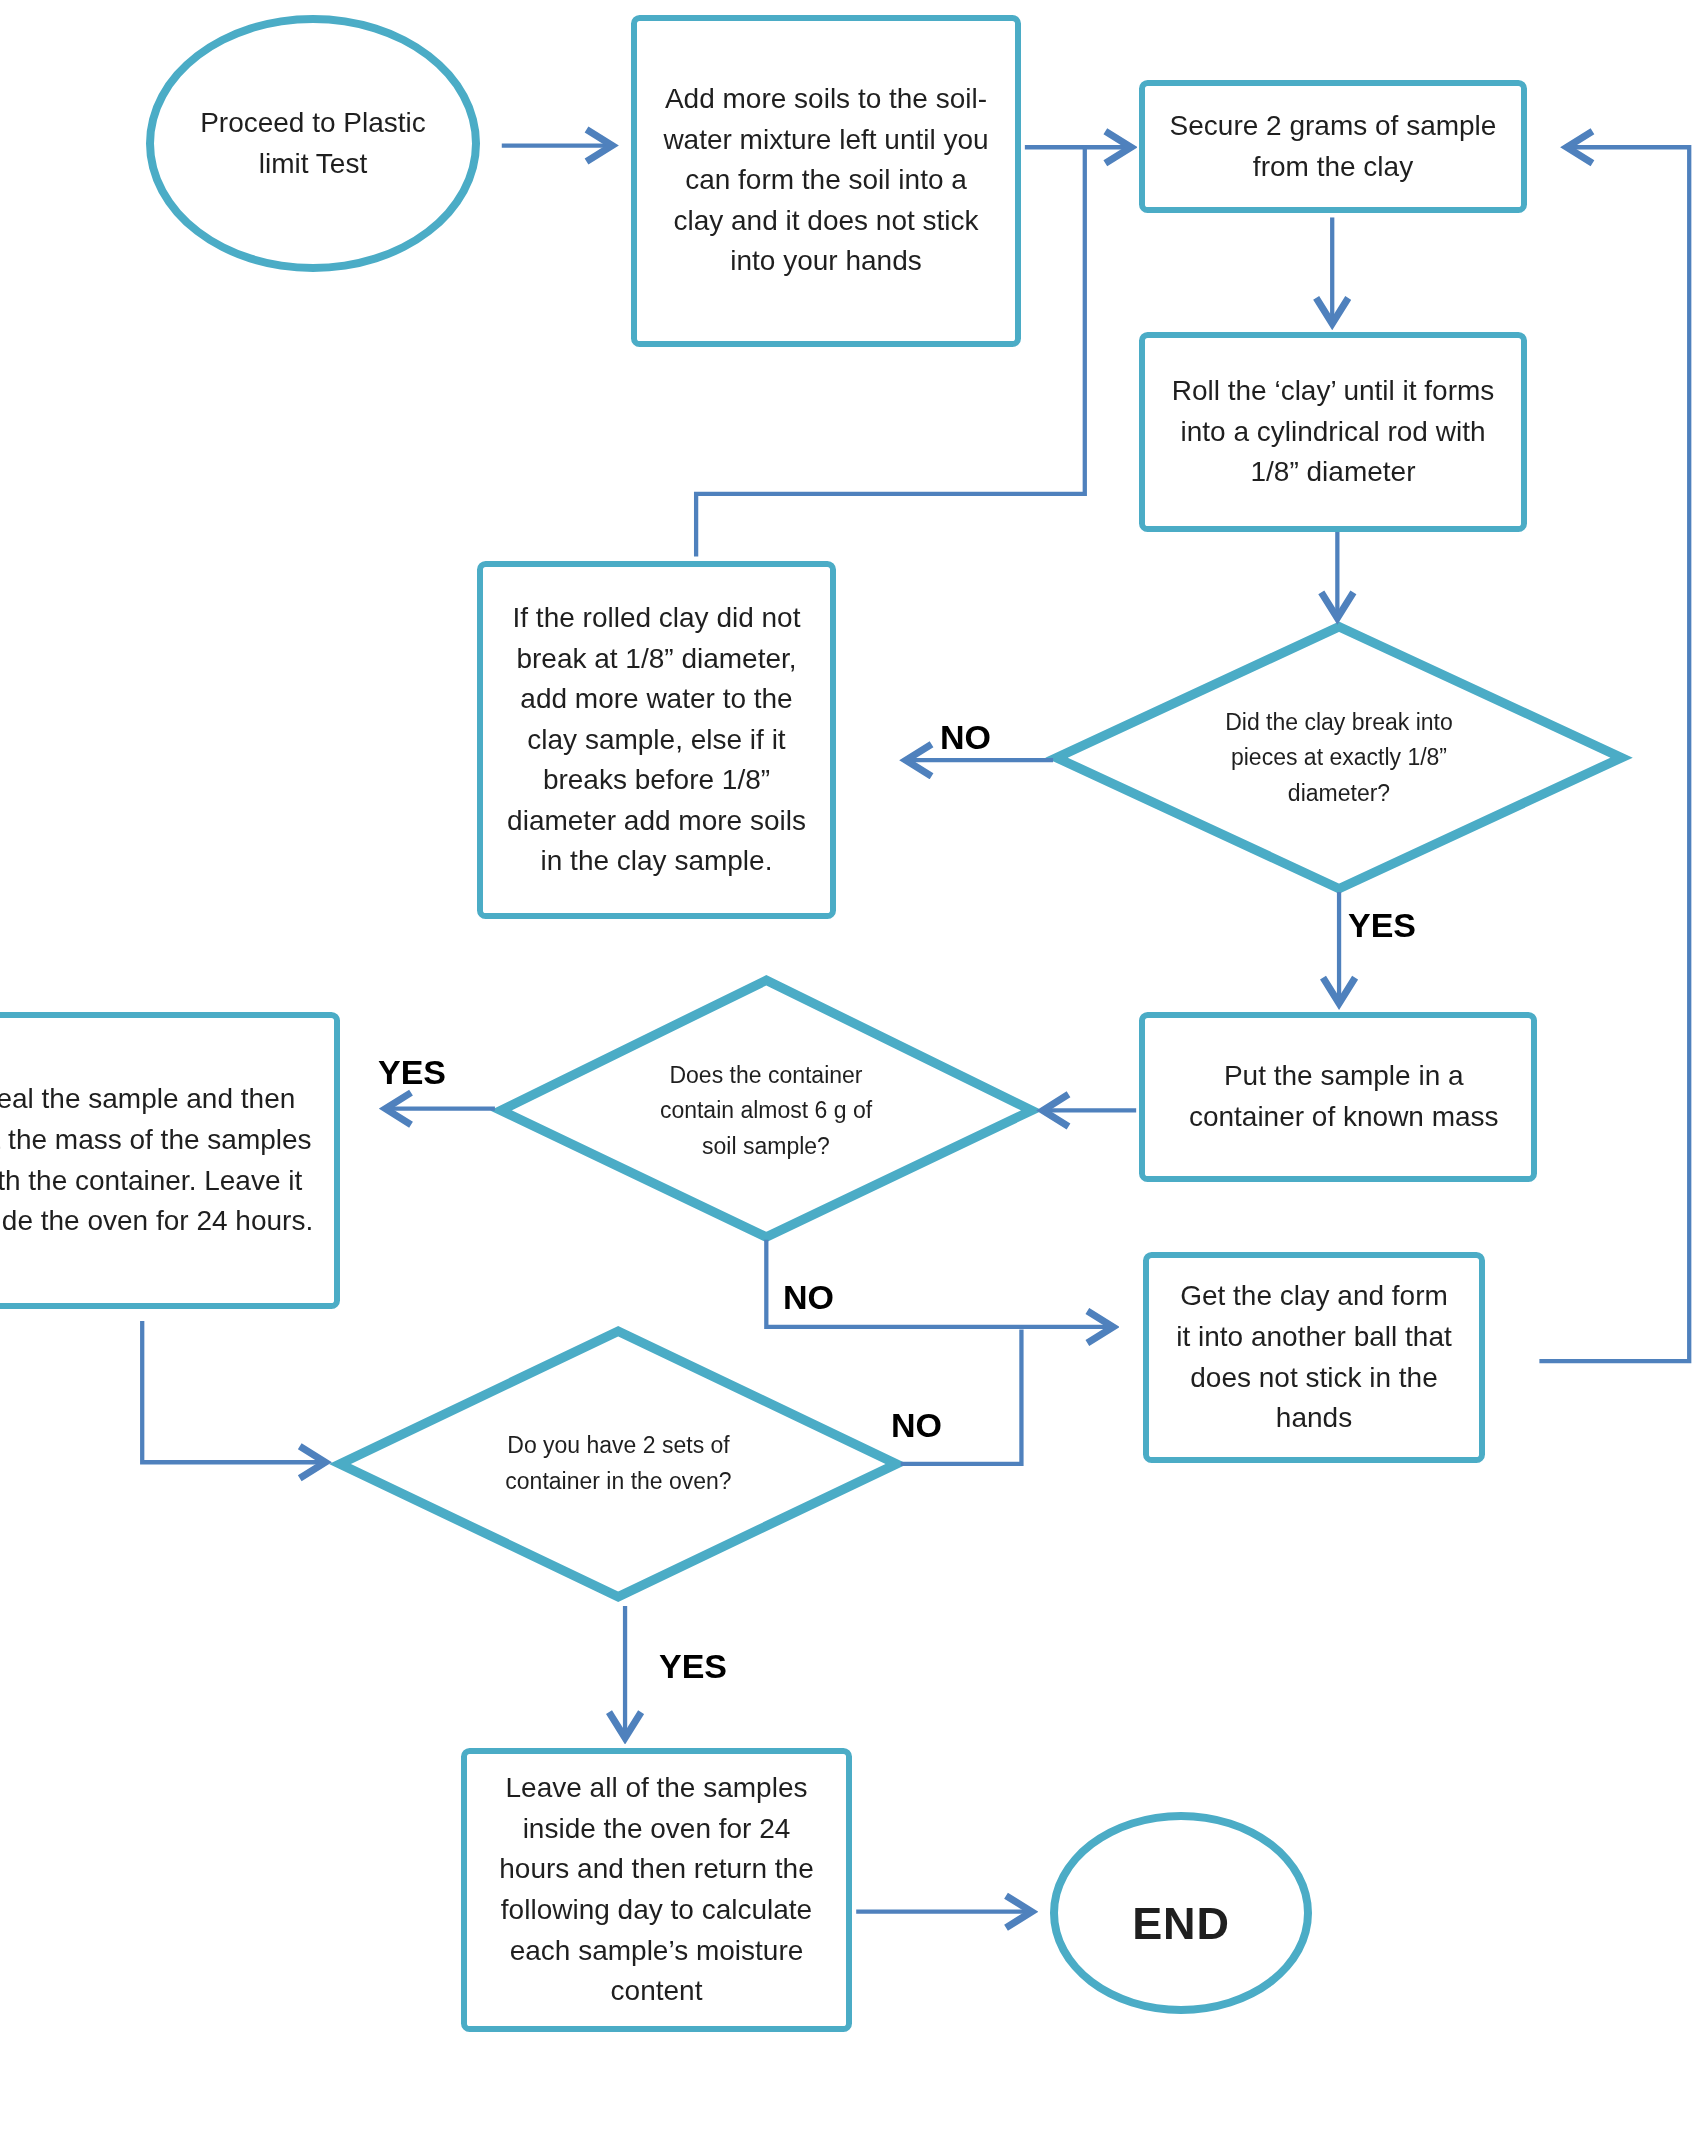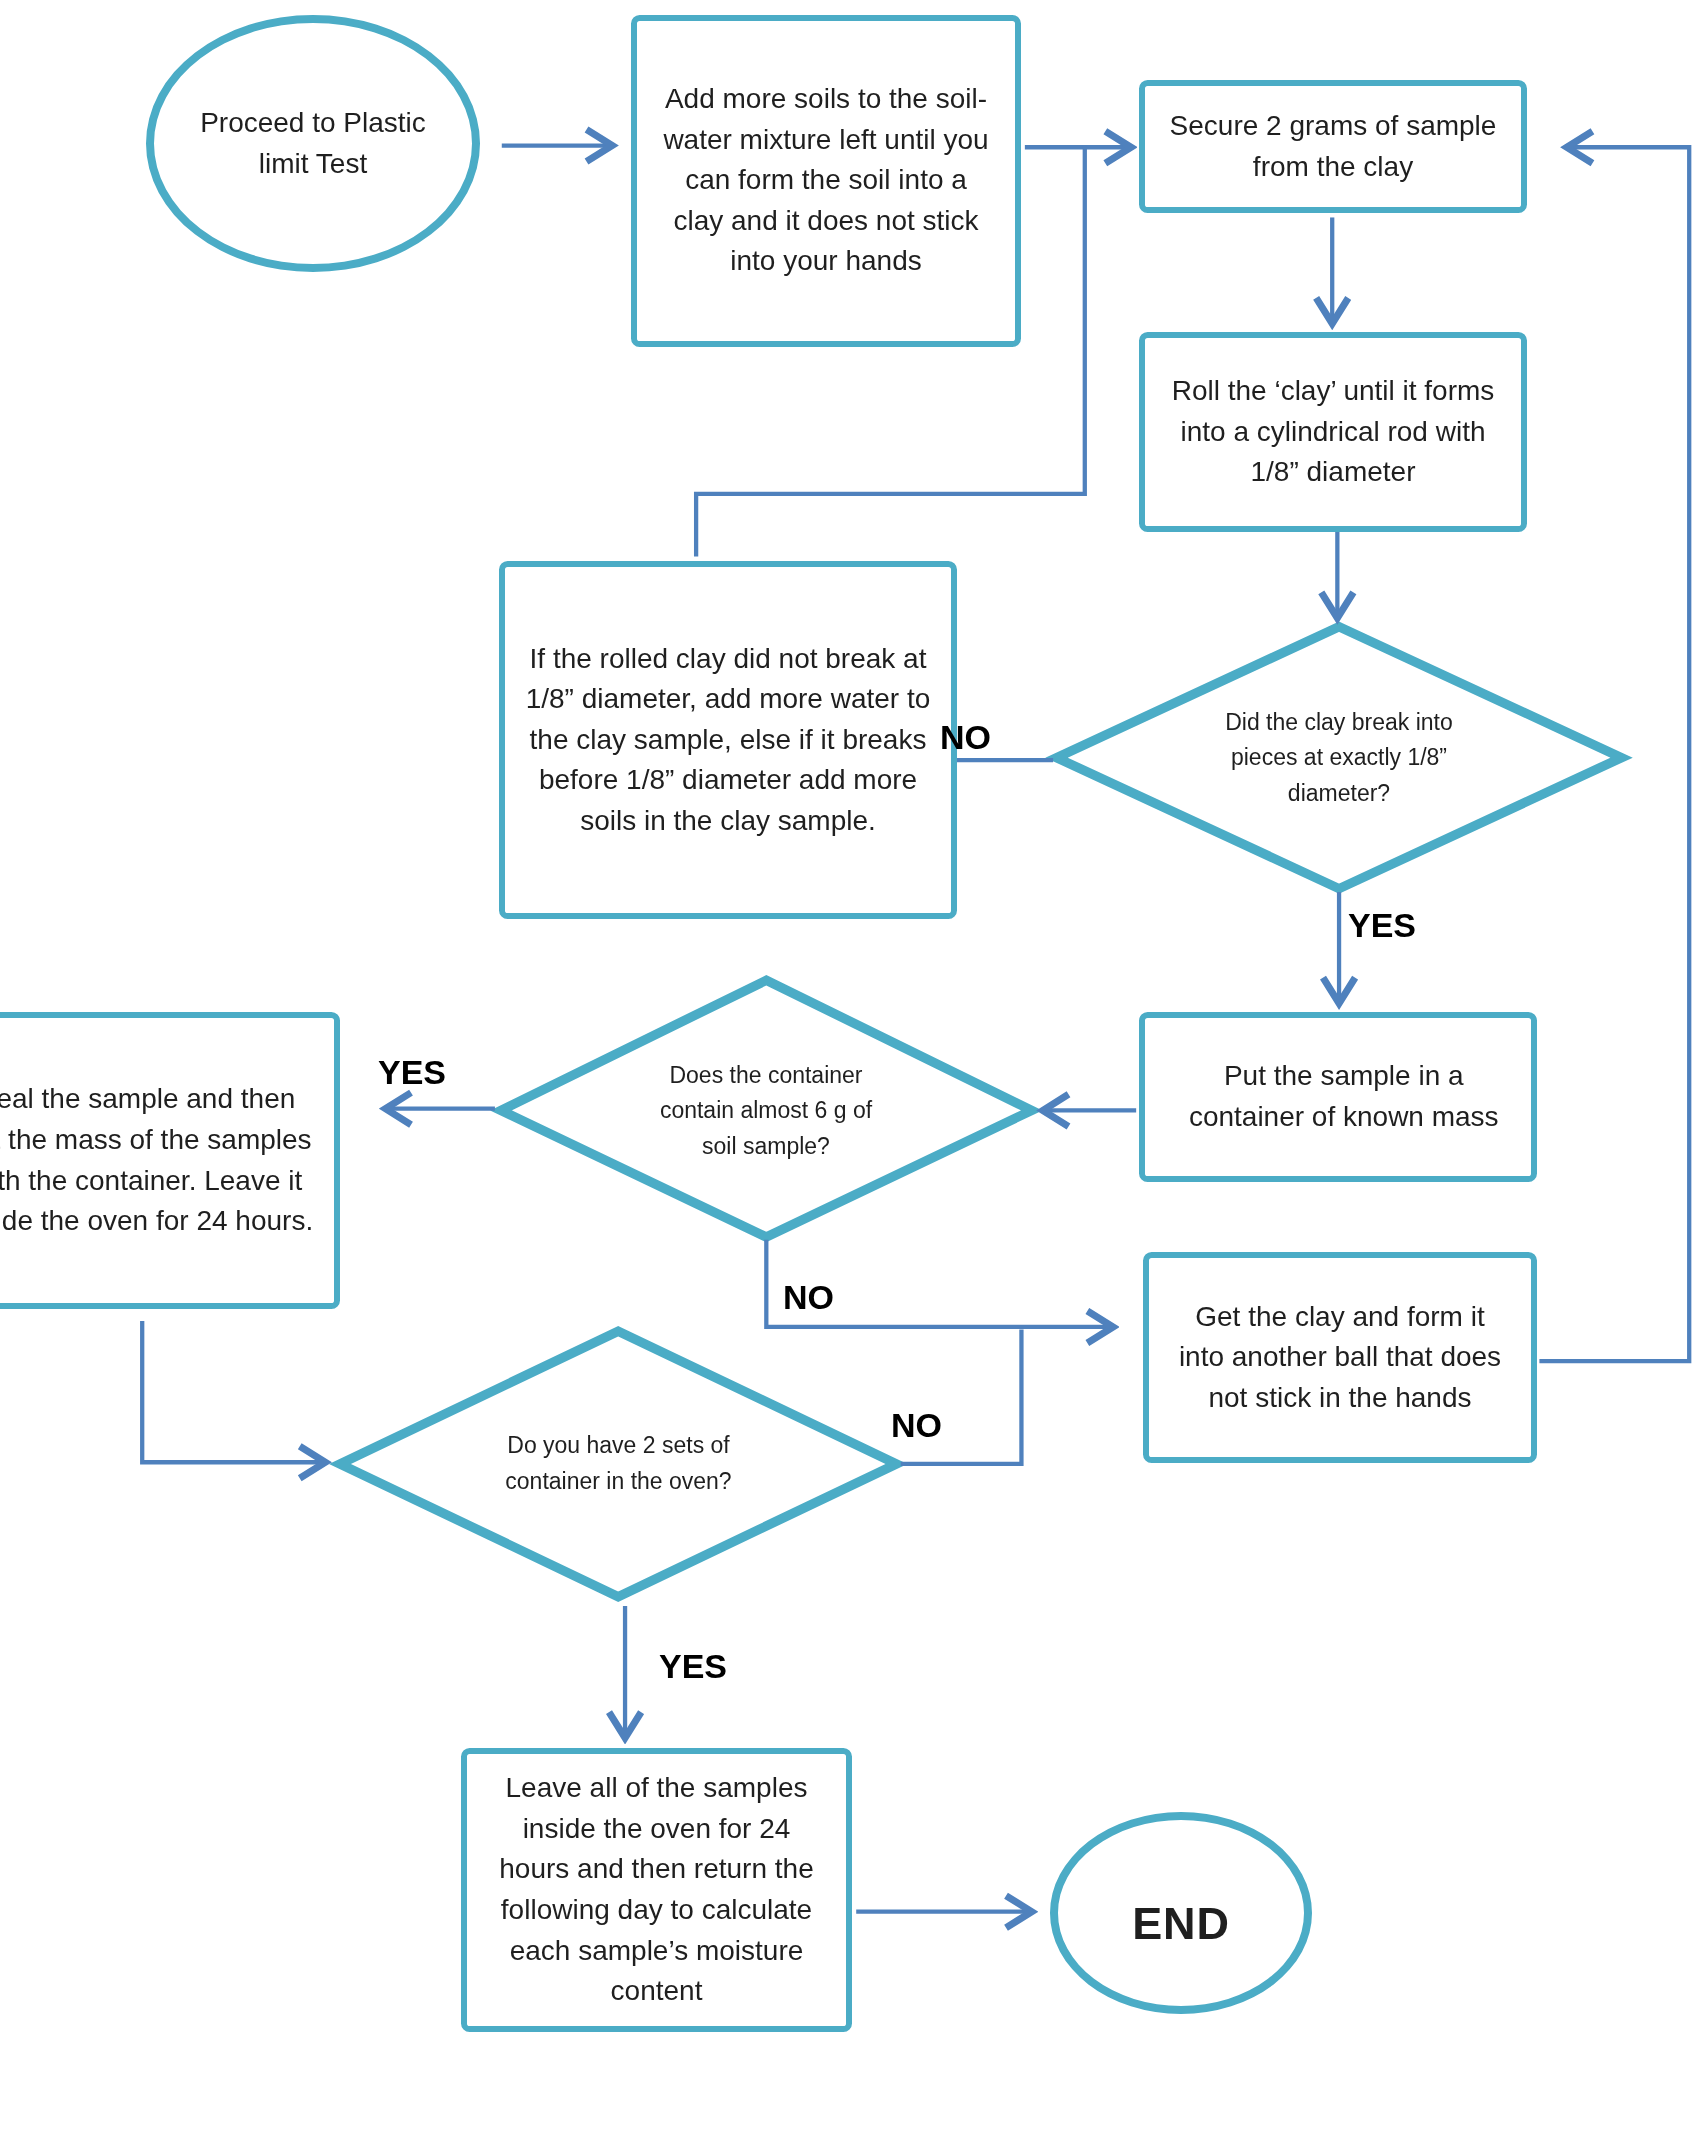--- a/index.html
+++ b/index.html
@@ -81,33 +81,33 @@
   </div>
 
   <div class="node box" style="left:1139px;top:80px;width:388px;height:133px;">
     <span>Secure 2 grams of sample from the clay</span>
   </div>
 
   <div class="node box" style="left:1139px;top:332px;width:388px;height:200px;">
     <span>Roll the ‘clay’ until it forms into a cylindrical rod with 1/8” diameter</span>
   </div>
 
-  <div class="node box" style="left:499px;top:561px;width:458px;height:358px;">
+  <div class="node box" style="left:477px;top:561px;width:359px;height:358px;">
     <span>If the rolled clay did not break at 1/8” diameter, add more water to the clay sample, else if it breaks before 1/8” diameter add more soils in the clay sample.</span>
   </div>
 
   <div class="node box" style="left:1139px;top:1012px;width:398px;height:170px;padding-left:32px;">
     <span>Put the sample in a container of known mass</span>
   </div>
 
   <div class="node box" style="left:-67px;top:1012px;width:407px;height:297px;">
     <span>Seal the sample and then get the mass of the samples with the container. Leave it inside the oven for 24 hours.</span>
   </div>
 
-  <div class="node box" style="left:1143px;top:1252px;width:394px;height:211px;">
+  <div class="node box" style="left:1143px;top:1252px;width:342px;height:211px;">
     <span>Get the clay and form it into another ball that does not stick in the hands</span>
   </div>
 
   <div class="node box" style="left:461px;top:1748px;width:391px;height:284px;">
     <span>Leave all of the samples inside the oven for 24 hours and then return the following day to calculate each sample’s moisture content</span>
   </div>
 
   <div class="node ellipse" style="left:1050px;top:1812px;width:262px;height:202px;padding:0 17px;">
     <span class="end-text">END</span>
   </div>

